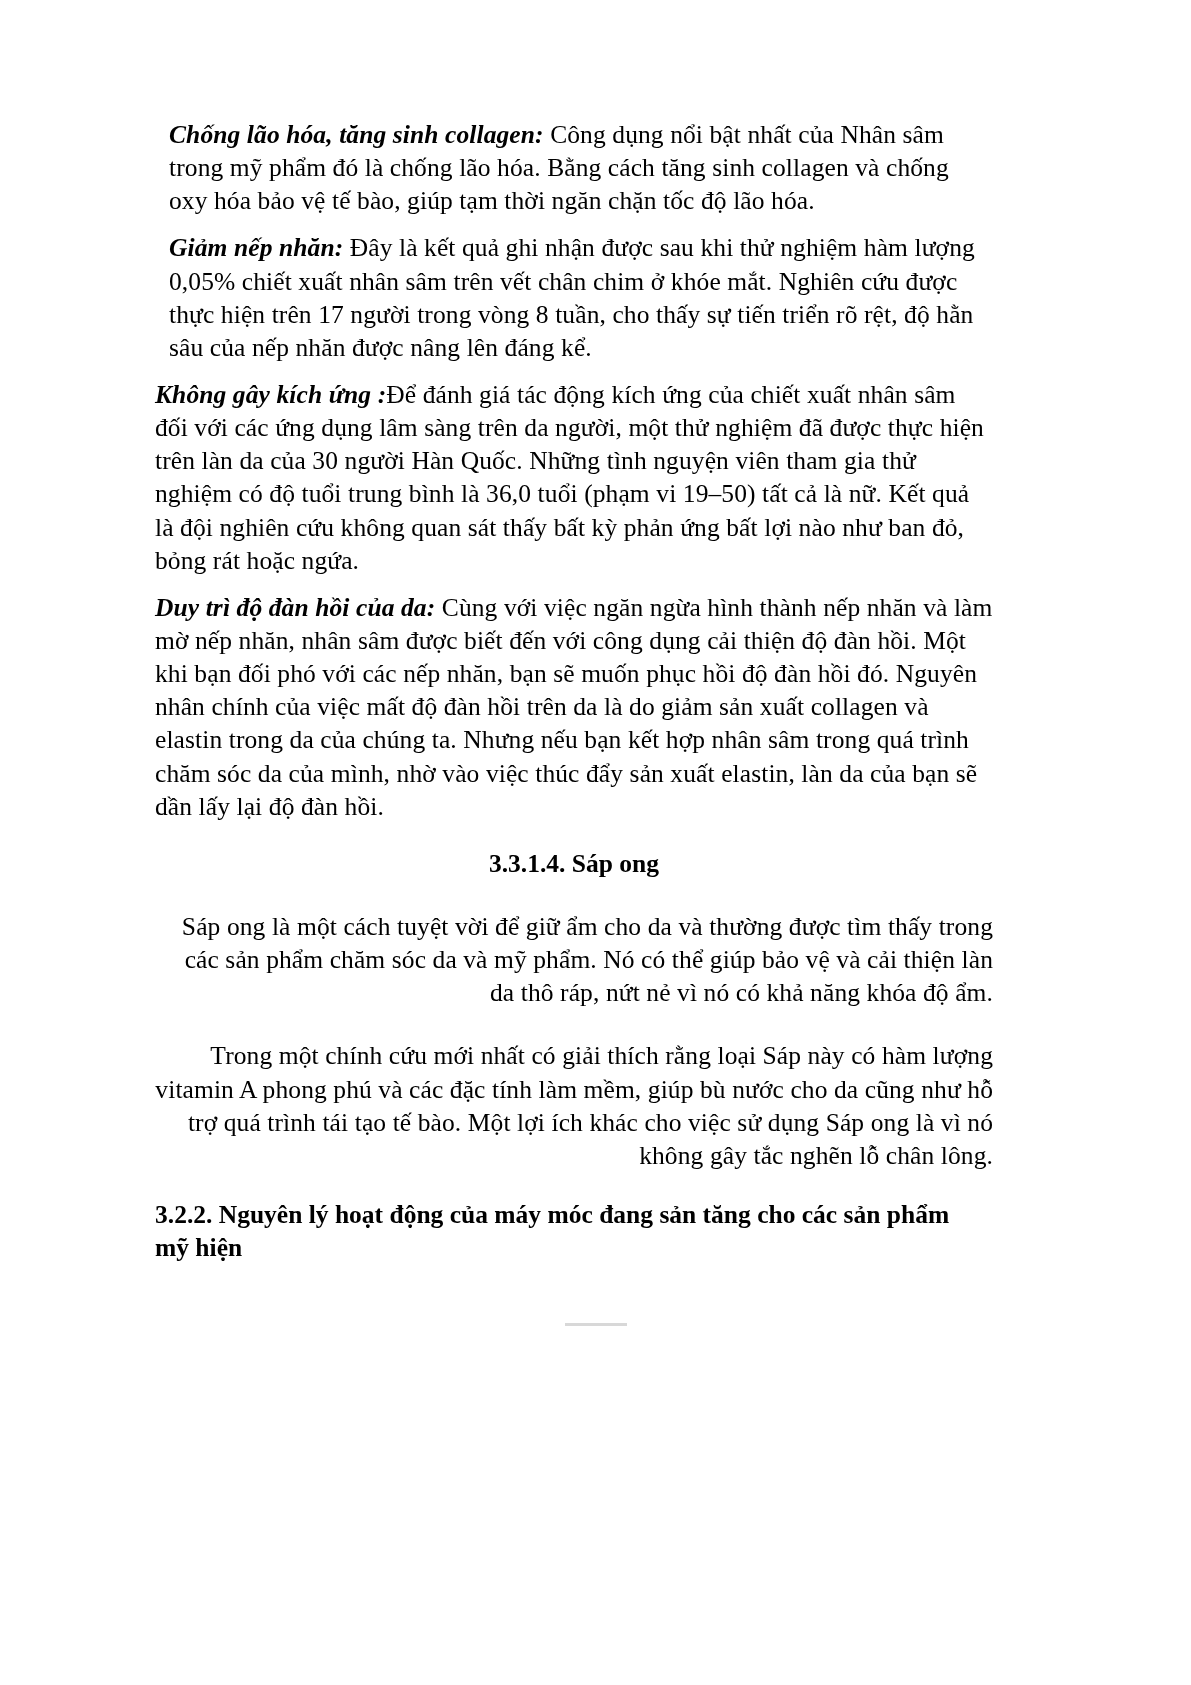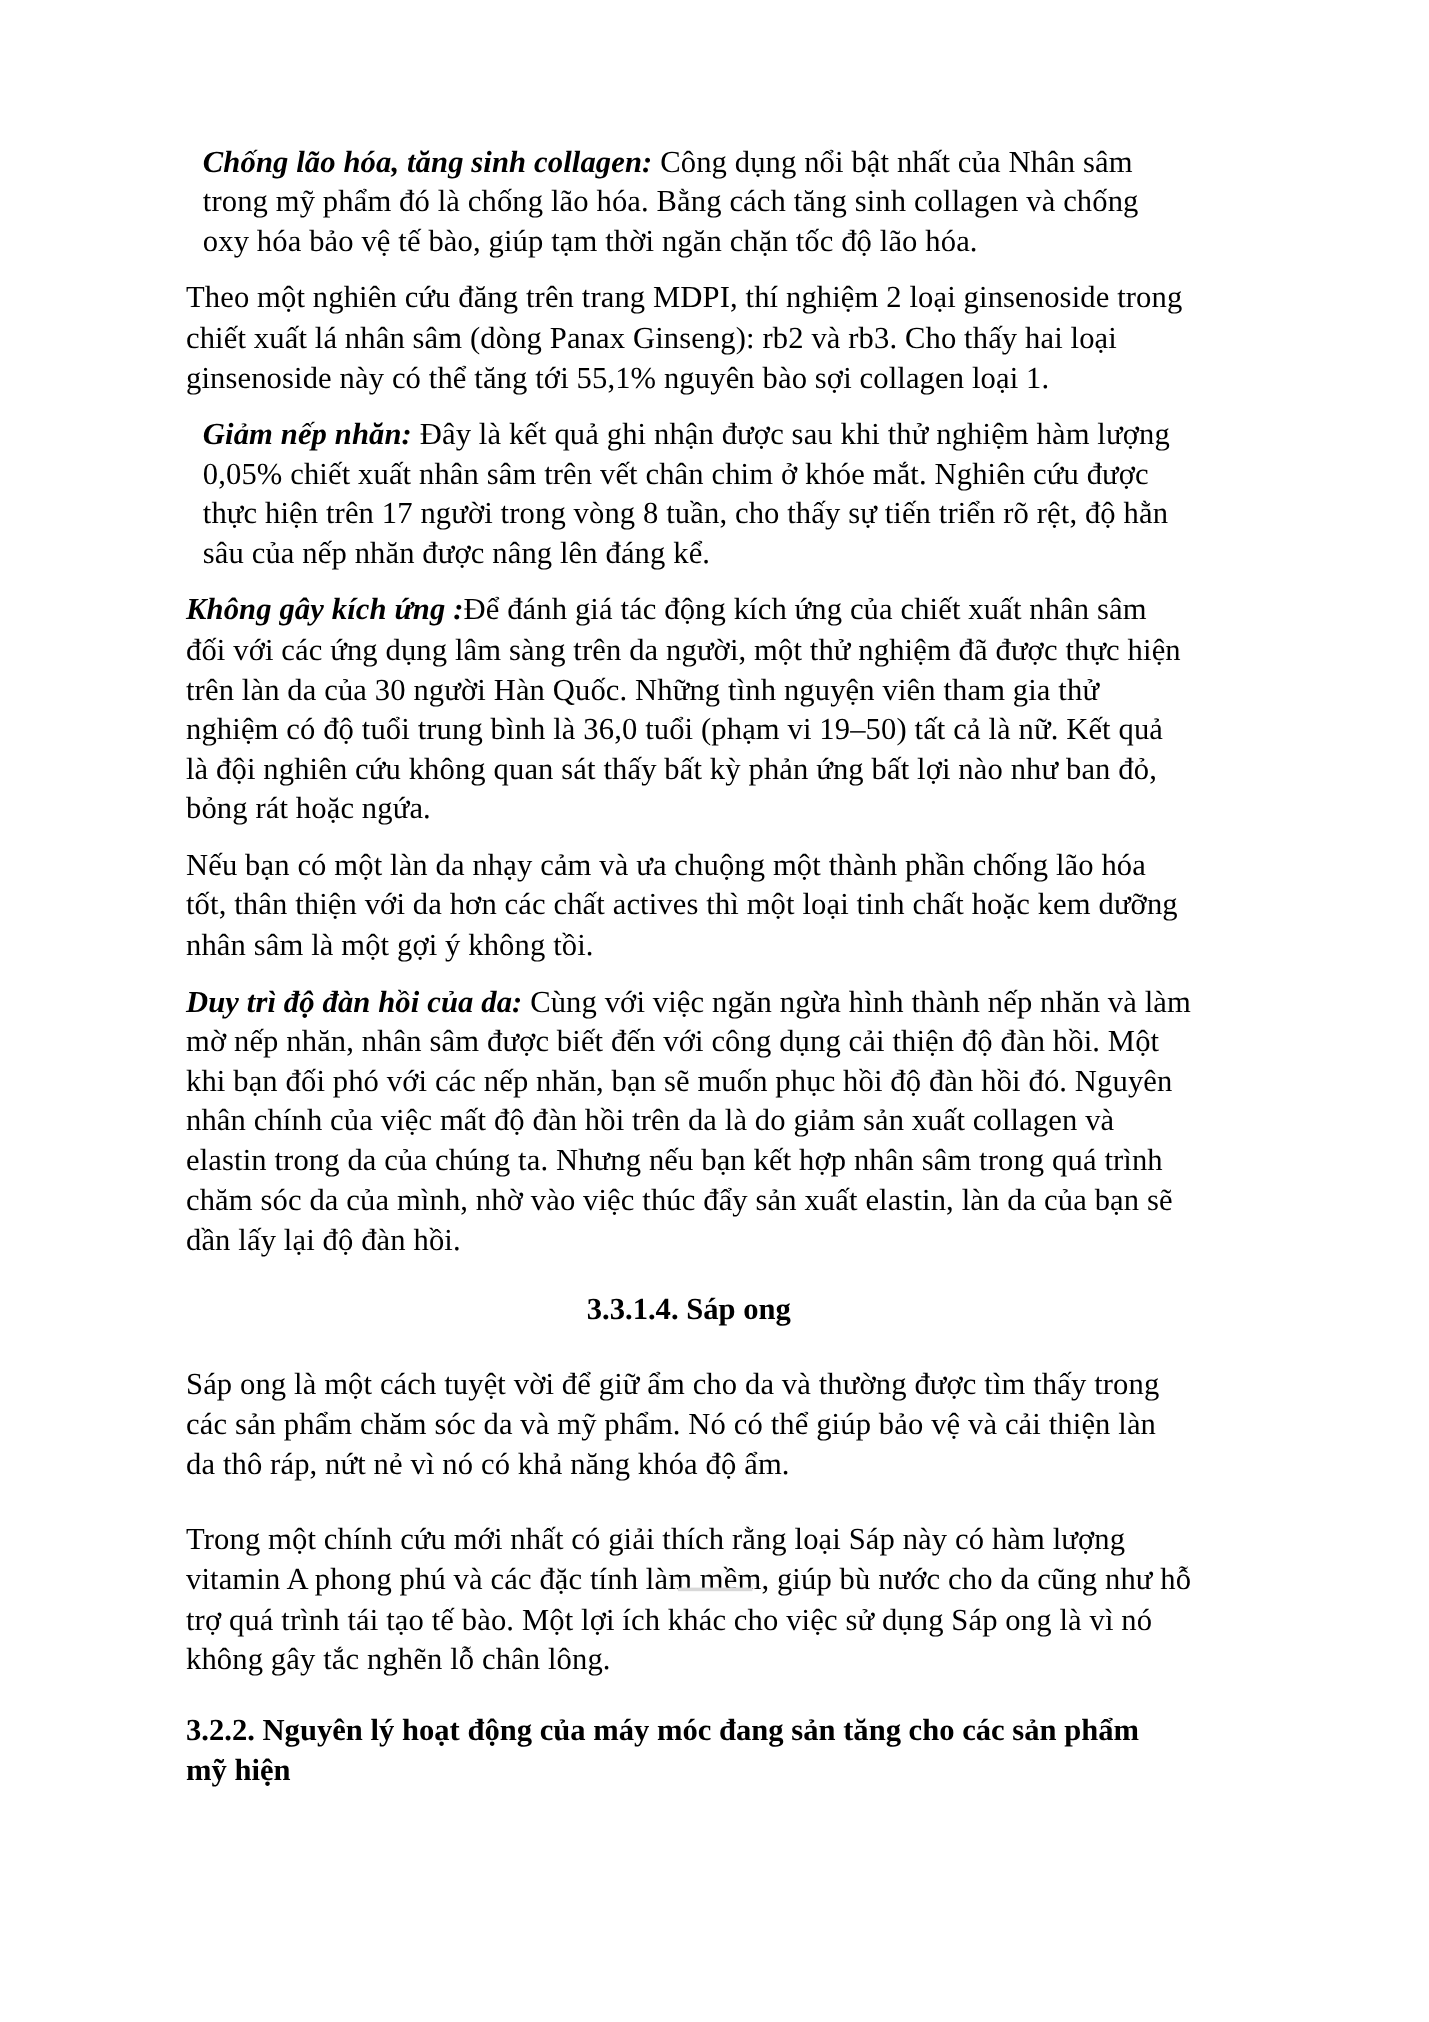--- a/index.html
+++ b/index.html
@@ -34,20 +34,21 @@
     font-size: 25.5px;
     line-height: 1.30;
     text-align: left;
     letter-spacing: 0.1px;
   }
   p.para.spaced-top {
     margin-top: 6px;
   }
   p.para.gap-lg {
     margin-top: 30px;
+    text-align: right;
   }
   .lead {
     font-weight: bold;
     font-style: italic;
   }
   .indent {
     padding-left: 14px;
   }
   h3.heading {
     margin: 26px 0 0 0;
@@ -72,27 +73,25 @@
   }
 </style>
 </head>
 <body>
 
 <div class="page">
   <div class="content">
 
     <p class="para indent"><span class="lead">Chống lão hóa, tăng sinh collagen:</span><span> Công dụng nổi bật nhất của Nhân sâm trong mỹ phẩm đó là chống lão hóa. Bằng cách tăng sinh collagen và chống oxy hóa bảo vệ tế bào, giúp tạm thời ngăn chặn tốc độ lão hóa.</span></p>
 
-    <p class="para"><span>Theo một nghiên cứu đăng trên trang MDPI, thí nghiệm 2 loại ginsenoside trong chiết xuất lá nhân sâm (dòng Panax Ginseng): rb2 và rb3. Cho thấy hai loại ginsenoside này có thể tăng tới 55,1% nguyên bào sợi collagen loại 1.</span></p>
 
     <p class="para spaced-top indent"><span class="lead">Giảm nếp nhăn:</span><span> Đây là kết quả ghi nhận được sau khi thử nghiệm hàm lượng 0,05% chiết xuất nhân sâm trên vết chân chim ở khóe mắt. Nghiên cứu được thực hiện trên 17 người trong vòng 8 tuần, cho thấy sự tiến triển rõ rệt, độ hằn sâu của nếp nhăn được nâng lên đáng kể.</span></p>
 
     <p class="para"><span class="lead">Không gây kích ứng :</span><span>Để đánh giá tác động kích ứng của chiết xuất nhân sâm đối với các ứng dụng lâm sàng trên da người, một thử nghiệm đã được thực hiện trên làn da của 30 người Hàn Quốc. Những tình nguyện viên tham gia thử nghiệm có độ tuổi trung bình là 36,0 tuổi (phạm vi 19–50) tất cả là nữ. Kết quả là đội nghiên cứu không quan sát thấy bất kỳ phản ứng bất lợi nào như ban đỏ, bỏng rát hoặc ngứa.</span></p>
 
-    <p class="para"><span>Nếu bạn có một làn da nhạy cảm và ưa chuộng một thành phần chống lão hóa tốt, thân thiện với da hơn các chất actives thì một loại tinh chất hoặc kem dưỡng nhân sâm là một gợi ý không tồi.</span></p>
 
     <p class="para spaced-top"><span class="lead">Duy trì độ đàn hồi của da:</span><span> Cùng với việc ngăn ngừa hình thành nếp nhăn và làm mờ nếp nhăn, nhân sâm được biết đến với công dụng cải thiện độ đàn hồi. Một khi bạn đối phó với các nếp nhăn, bạn sẽ muốn phục hồi độ đàn hồi đó. Nguyên nhân chính của việc mất độ đàn hồi trên da là do giảm sản xuất collagen và elastin trong da của chúng ta. Nhưng nếu bạn kết hợp nhân sâm trong quá trình chăm sóc da của mình, nhờ vào việc thúc đẩy sản xuất elastin, làn da của bạn sẽ dần lấy lại độ đàn hồi.</span></p>
 
     <h3 class="heading tight">3.3.1.4. Sáp ong</h3>
 
     <p class="para gap-lg"><span>Sáp ong là một cách tuyệt vời để giữ ẩm cho da và thường được tìm thấy trong các sản phẩm chăm sóc da và mỹ phẩm. Nó có thể giúp bảo vệ và cải thiện làn da thô ráp, nứt nẻ vì nó có khả năng khóa độ ẩm.</span></p>
 
     <p class="para gap-lg"><span>Trong một chính cứu mới nhất có giải thích rằng loại Sáp này có hàm lượng vitamin A phong phú và các đặc tính làm mềm, giúp bù nước cho da cũng như hỗ trợ quá trình tái tạo tế bào. Một lợi ích khác cho việc sử dụng Sáp ong là vì nó không gây tắc nghẽn lỗ chân lông.</span></p>
 
     <h3 class="heading heading-block"><span>3.2.2. Nguyên lý hoạt động của máy móc đang sản tăng cho các sản phẩm</span><br><span>mỹ hiện</span></h3>

